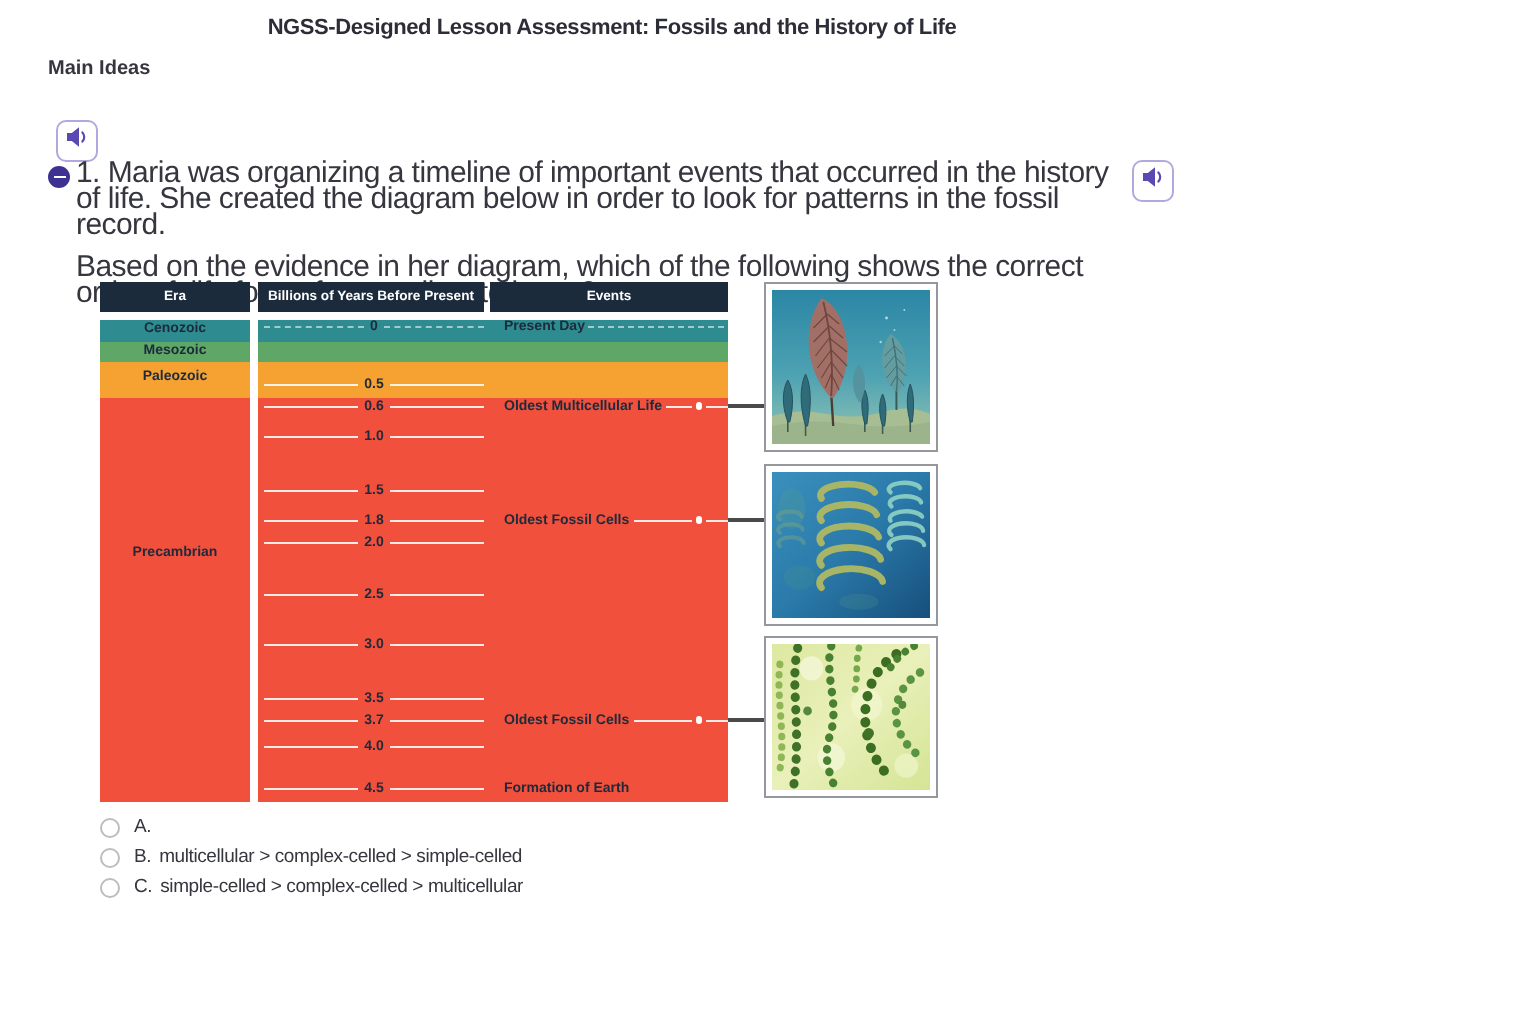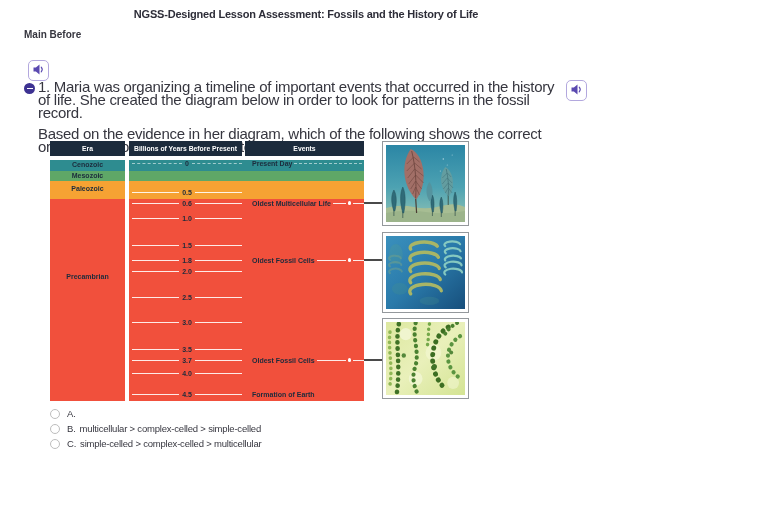--- a/index.html
+++ b/index.html
@@ -48,21 +48,21 @@
                 font-size: 9.5px; letter-spacing: -0.2px; cursor: pointer; }
   .radio { width: 10px; height: 10px; border: 1px solid #bdbdbd; border-radius: 50%; background: #fff; margin-right: 7px; flex: none; }
   .option-letter { margin-right: 4px; }
 </style>
 </head>
 <body>
 
 <div class="page">
 
   <div class="title">NGSS-Designed Lesson Assessment: Fossils and the History of Life</div>
-  <div class="heading">Main Before</div>
+  <div class="heading">Main Ideas</div>
 
   <div class="audio-btn" style="left:28px; top:60px;">
     <span>
       <svg width="13" height="13" viewBox="0 0 13 13">
         <path d="M1.5,4.5 h2.4 L7.5,1.6 v9.8 L3.9,8.5 H1.5 z" fill="#5a49b0"></path>
         <path d="M9.2,4.2 a3.4,3.4 0 0 1 0,4.6" stroke="#5a49b0" stroke-width="1.1" fill="none" stroke-linecap="round"></path>
       </svg>
     </span>
   </div>
 

